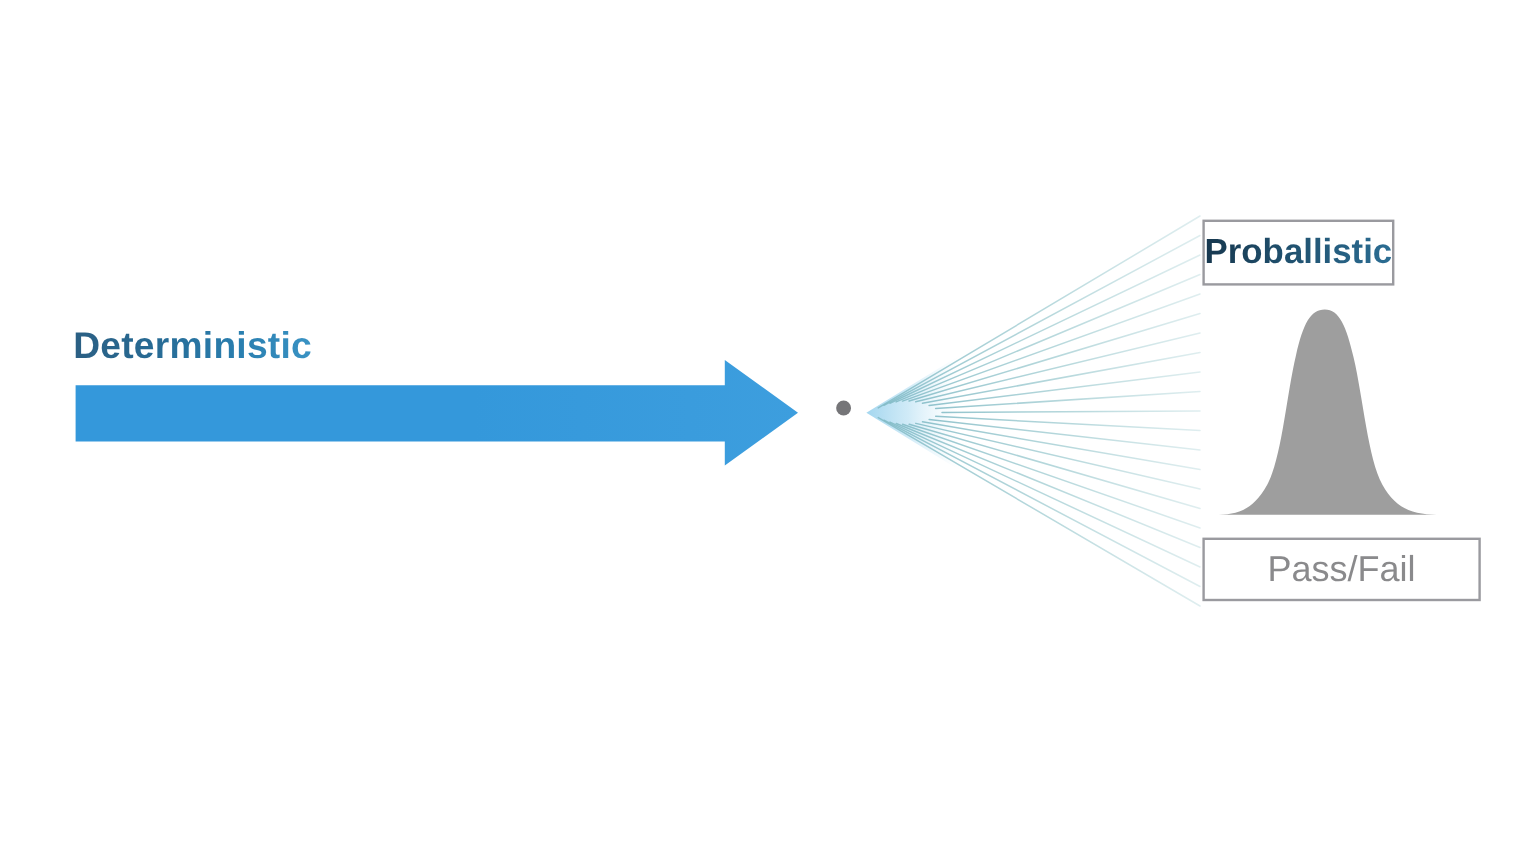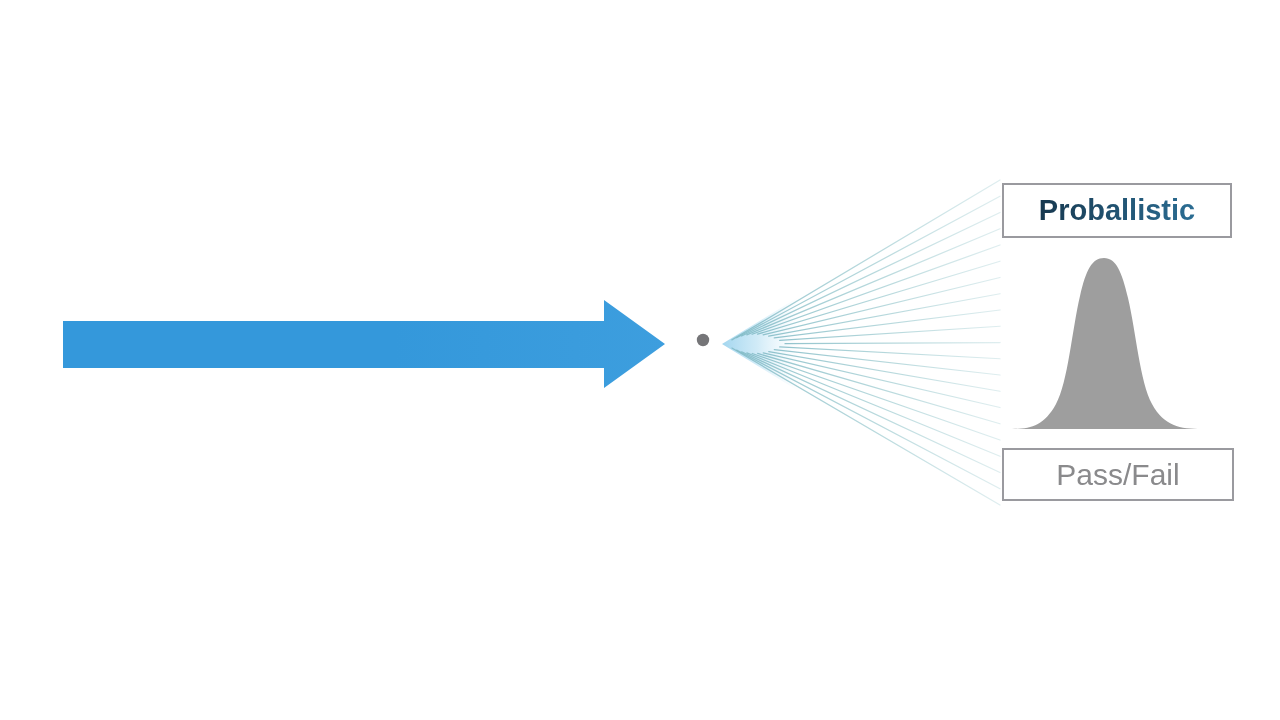--- a/index.html
+++ b/index.html
@@ -48,21 +48,21 @@
     box-sizing: border-box;
     border: 2px solid #9a9a9f;
     background: #ffffff;
     display: flex;
     align-items: center;
     justify-content: center;
   }
   #box-proballistic {
     left: 1002px;
     top: 183px;
-    width: 230px;
+    width: 160px;
     height: 55px;
   }
   #box-passfail {
     left: 1002px;
     top: 448px;
     width: 232px;
     height: 53px;
   }
   .outcome-text {
     font-family: "Liberation Sans", sans-serif;
@@ -142,20 +142,21 @@
     <path id="bell-curve" d="M 1012 429
              C 1030 429, 1044 426, 1056 404
              C 1068 382, 1072 330, 1080 296
              C 1086 270, 1092 258, 1104 258
              C 1116 258, 1122 272, 1128 298
              C 1136 332, 1140 382, 1152 404
              C 1164 426, 1180 429, 1202 429
              Z" fill="#9e9e9e"></path>
   </svg>
 
+  <div id="deterministic-label">Deterministic</div>
 
   <div id="box-proballistic" class="outcome-box">
     <span id="label-proballistic" class="outcome-text">Proballistic</span>
   </div>
 
   <div id="box-passfail" class="outcome-box">
     <span id="label-passfail" class="outcome-text">Pass/Fail</span>
   </div>
 
 </div>

